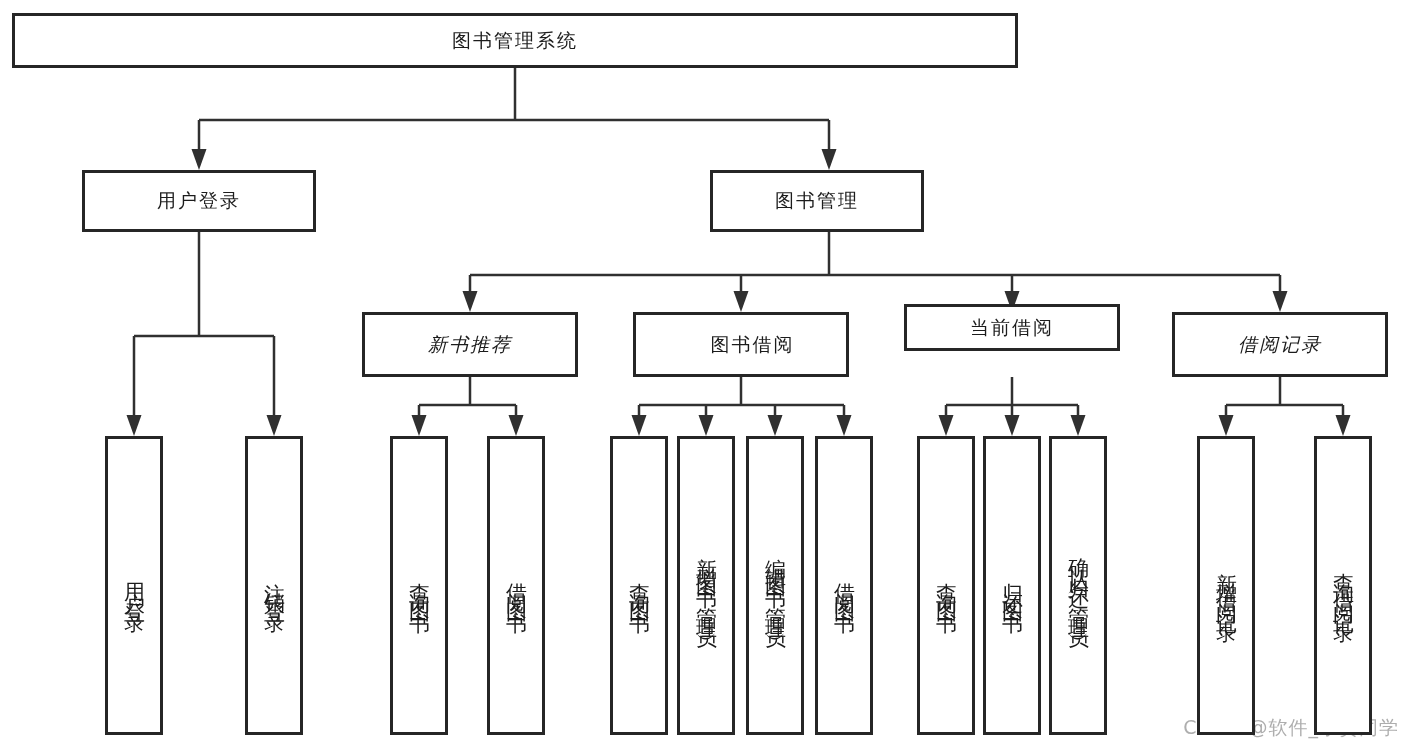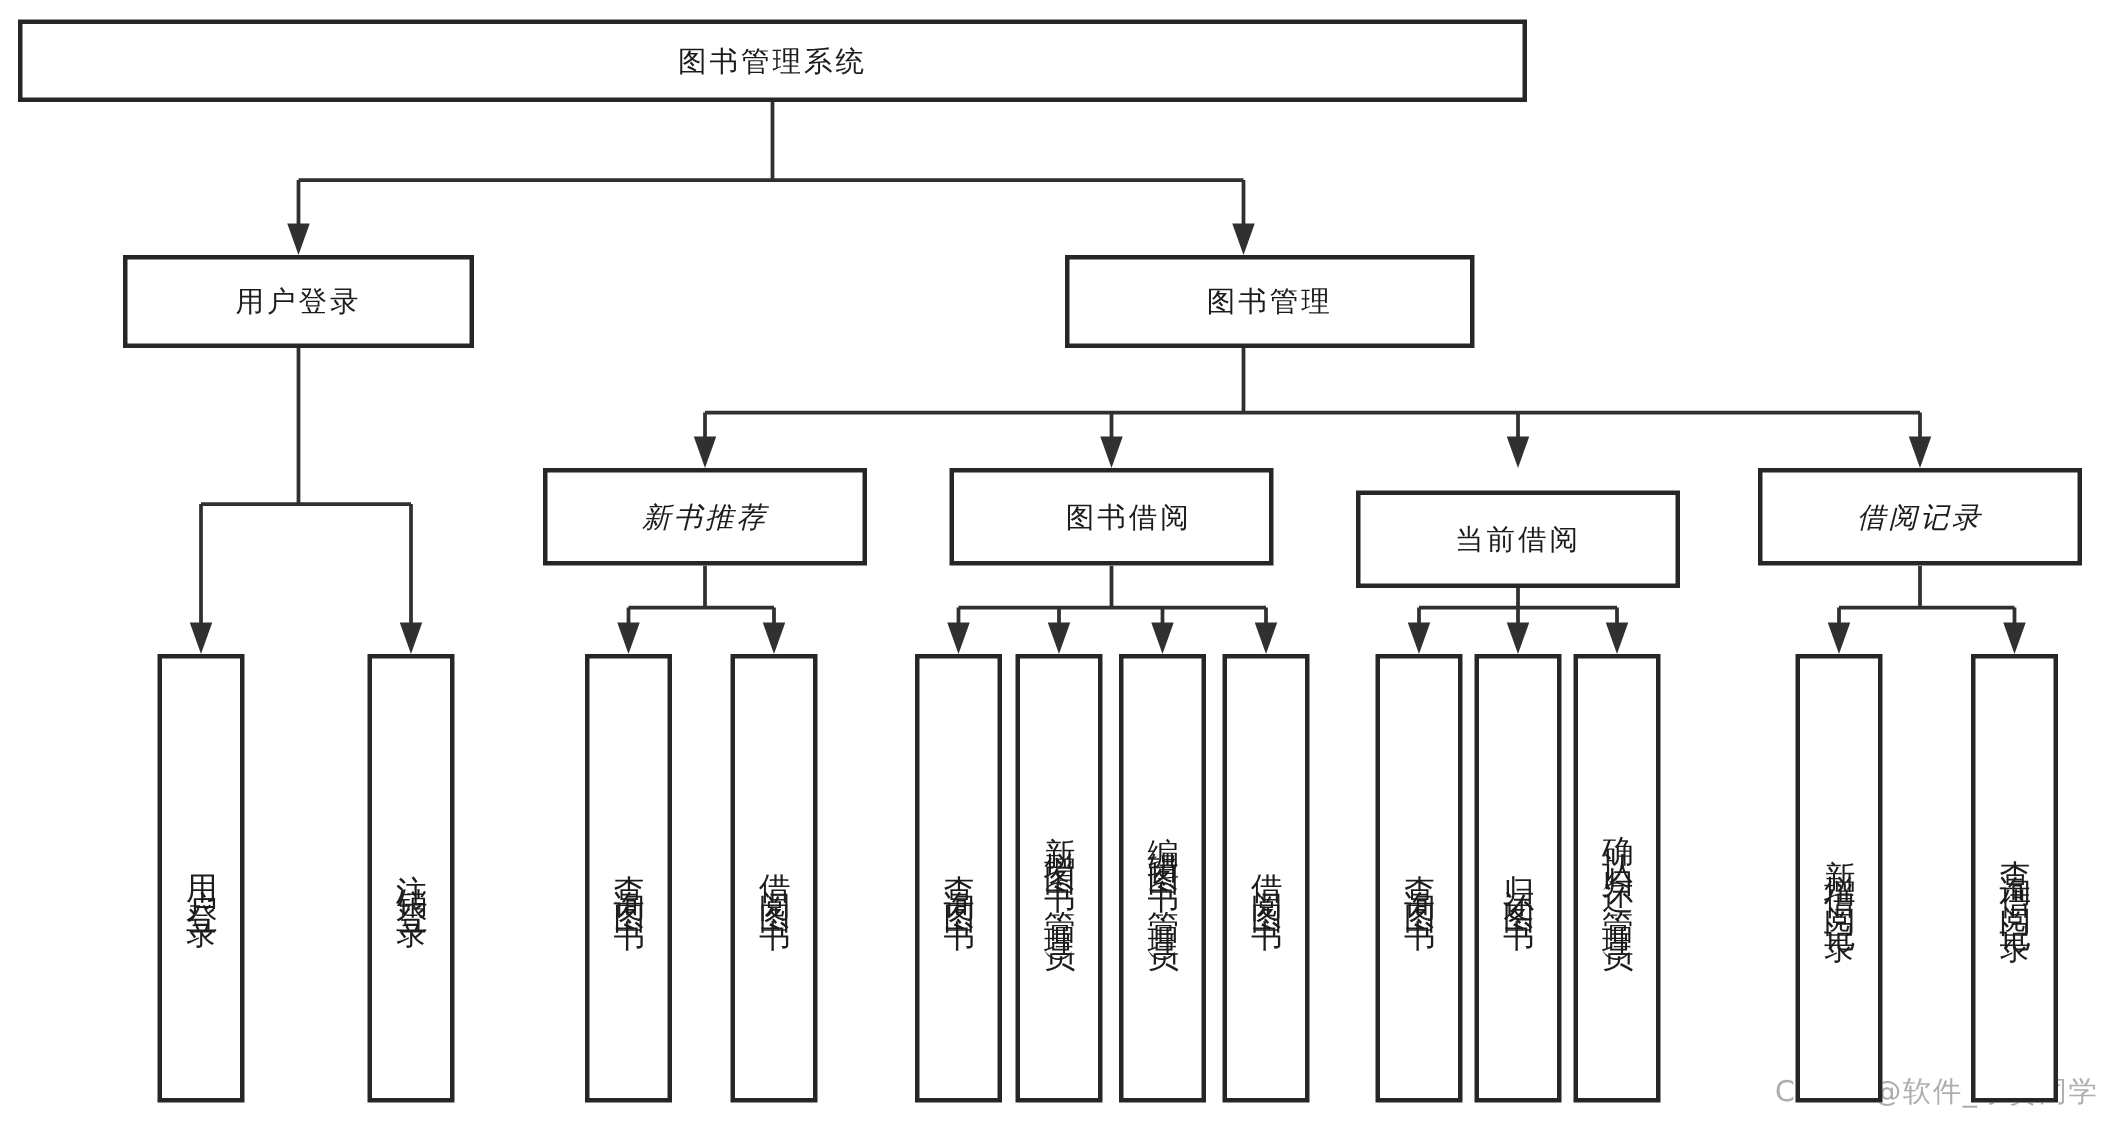--- a/index.html
+++ b/index.html
@@ -52,30 +52,30 @@
       <polygon points="1218.5,415 1233.5,415 1226,436" fill="#303030"></polygon>
       <polygon points="1335.5,415 1350.5,415 1343,436" fill="#303030"></polygon>
     </svg>
   <div class="watermark">CSDN @软件_小贺同学</div>
 <div class="node h" style="left: 12px; top: 13px; width: 1006px; height: 55px;">
       <span>图书管理系统</span>
     </div>
     <div class="node h" style="left: 82px; top: 170px; width: 234px; height: 62px;">
       <span>用户登录</span>
     </div>
-    <div class="node h" style="left: 710px; top: 170px; width: 273px; height: 62px;">
+    <div class="node h" style="left: 710px; top: 170px; width: 214px; height: 62px;">
       <span>图书管理</span>
     </div>
     <div class="node h" style="left: 362px; top: 312px; width: 216px; height: 65px; font-style: italic;">
       <span>新书推荐</span>
     </div>
     <div class="node h" style="left: 633px; top: 312px; width: 216px; height: 65px; padding-left: 23px;">
       <span>图书借阅</span>
     </div>
-    <div class="node h" style="left: 904px; top: 327px; width: 216px; height: 65px;">
+    <div class="node h" style="left: 904px; top: 304px; width: 216px; height: 47px;">
       <span>当前借阅</span>
     </div>
     <div class="node h" style="left: 1172px; top: 312px; width: 216px; height: 65px; font-style: italic;">
       <span>借阅记录</span>
     </div>
     <div class="node v" style="left: 105px; top: 436px; width: 58px; height: 299px;">
       <span>用户登录</span>
     </div>
     <div class="node v" style="left: 245px; top: 436px; width: 58px; height: 299px;">
       <span>注销登录</span>

